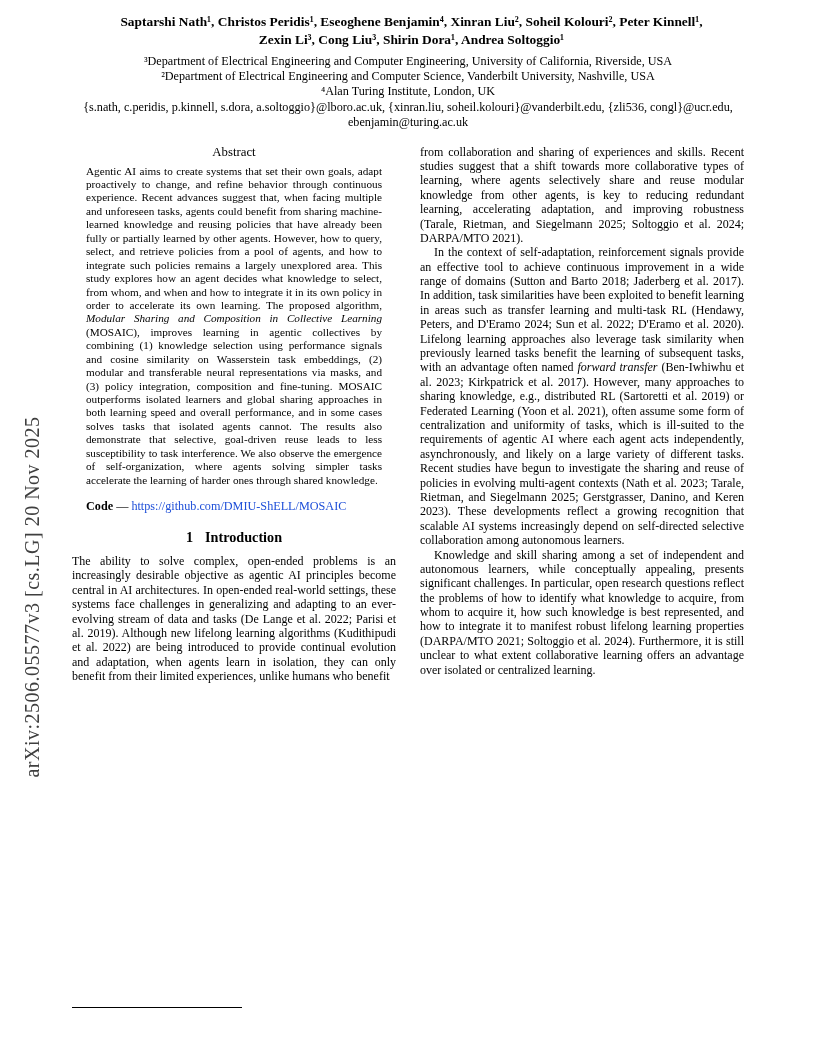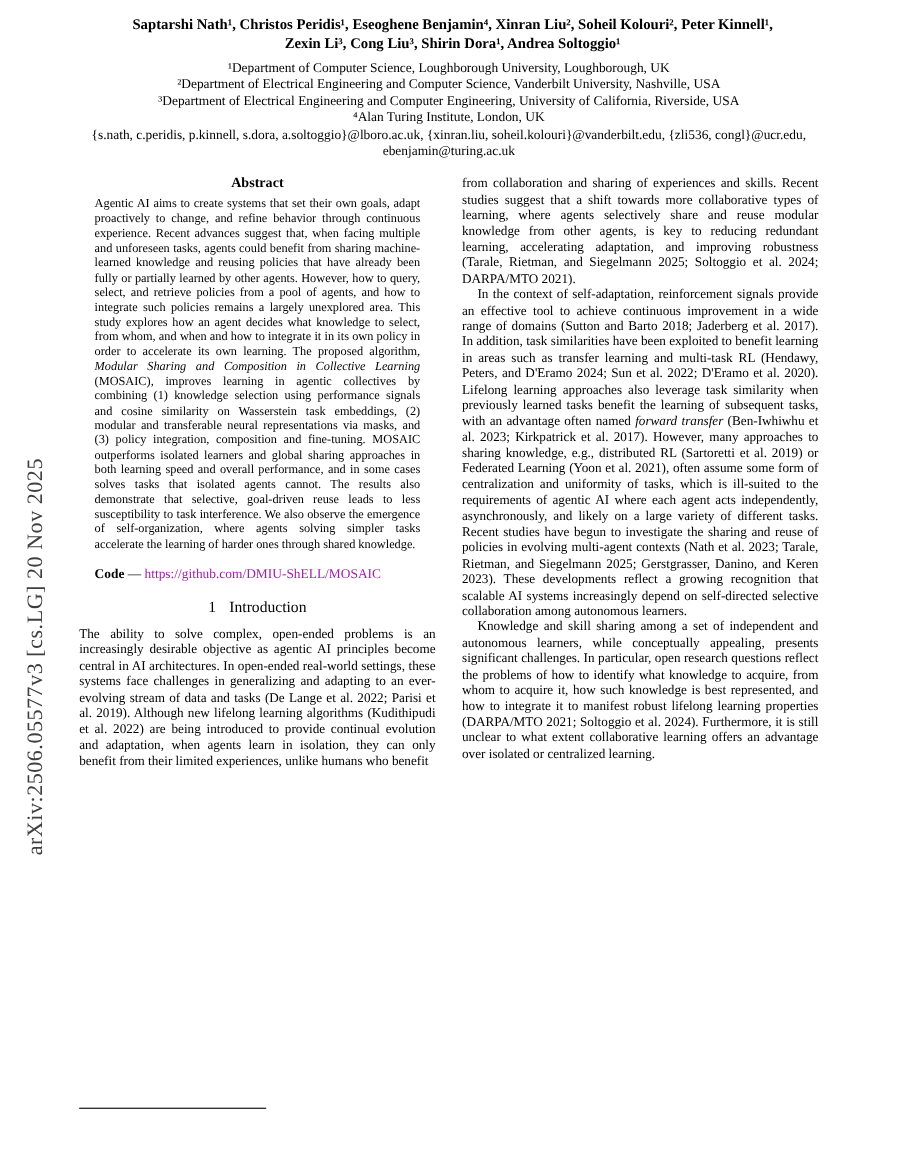--- a/index.html
+++ b/index.html
@@ -60,40 +60,40 @@
   }
   .columns {
     display: flex;
     gap: 24px;
     margin-top: 15px;
   }
   .col { width: 324px; }
   .abstract { padding: 0 14px; }
   .abstract-heading {
     font-size: 12.8px;
-    font-weight: bold;
+    font-weight: normal;
     text-align: center;
     margin-bottom: 5px;
   }
   .abstract-text {
     margin: 0;
     font-size: 11.2px;
     line-height: 1.2;
     text-align: justify;
   }
   .code-line {
     margin: 12px 0 0 0;
     padding: 0 14px;
     font-size: 12.2px;
   }
-  .code-url { color: #a21caf; text-decoration: none; }
+  .code-url { color: #1d4ed8; text-decoration: none; }
   .section-heading {
     margin: 15px 0 8px 0;
     font-size: 14.2px;
-    font-weight: normal;
+    font-weight: bold;
     text-align: center;
   }
   .section-number { margin-right: 12px; }
   .body-par {
     margin: 0;
     font-size: 12px;
     line-height: 1.2;
     text-align: justify;
   }
   .indent { text-indent: 14px; }
@@ -123,23 +123,22 @@
 <div class="page">
 
   <div class="arxiv-stamp">arXiv:2506.05577v3  [cs.LG]  20 Nov 2025</div>
 
   <div class="content">
 
 
     <div class="authors">Saptarshi Nath¹, Christos Peridis¹, Eseoghene Benjamin⁴, Xinran Liu², Soheil Kolouri², Peter Kinnell¹, Zexin Li³, Cong Liu³, Shirin Dora¹, Andrea Soltoggio¹</div>
 
     <div class="affiliations">
-      <div>¹Department of Computer Science, Loughborough University, Loughborough, UK</div>
+      <div>³Department of Electrical Engineering and Computer Engineering, University of California, Riverside, USA</div>
       <div>²Department of Electrical Engineering and Computer Science, Vanderbilt University, Nashville, USA</div>
-      <div>³Department of Electrical Engineering and Computer Engineering, University of California, Riverside, USA</div>
       <div>⁴Alan Turing Institute, London, UK</div>
     </div>
 
     <div class="emails">{s.nath, c.peridis, p.kinnell, s.dora, a.soltoggio}@lboro.ac.uk, {xinran.liu, soheil.kolouri}@vanderbilt.edu, {zli536, congl}@ucr.edu, ebenjamin@turing.ac.uk</div>
 
     <div class="columns">
 
       <div class="col">
 
         <div class="abstract">

